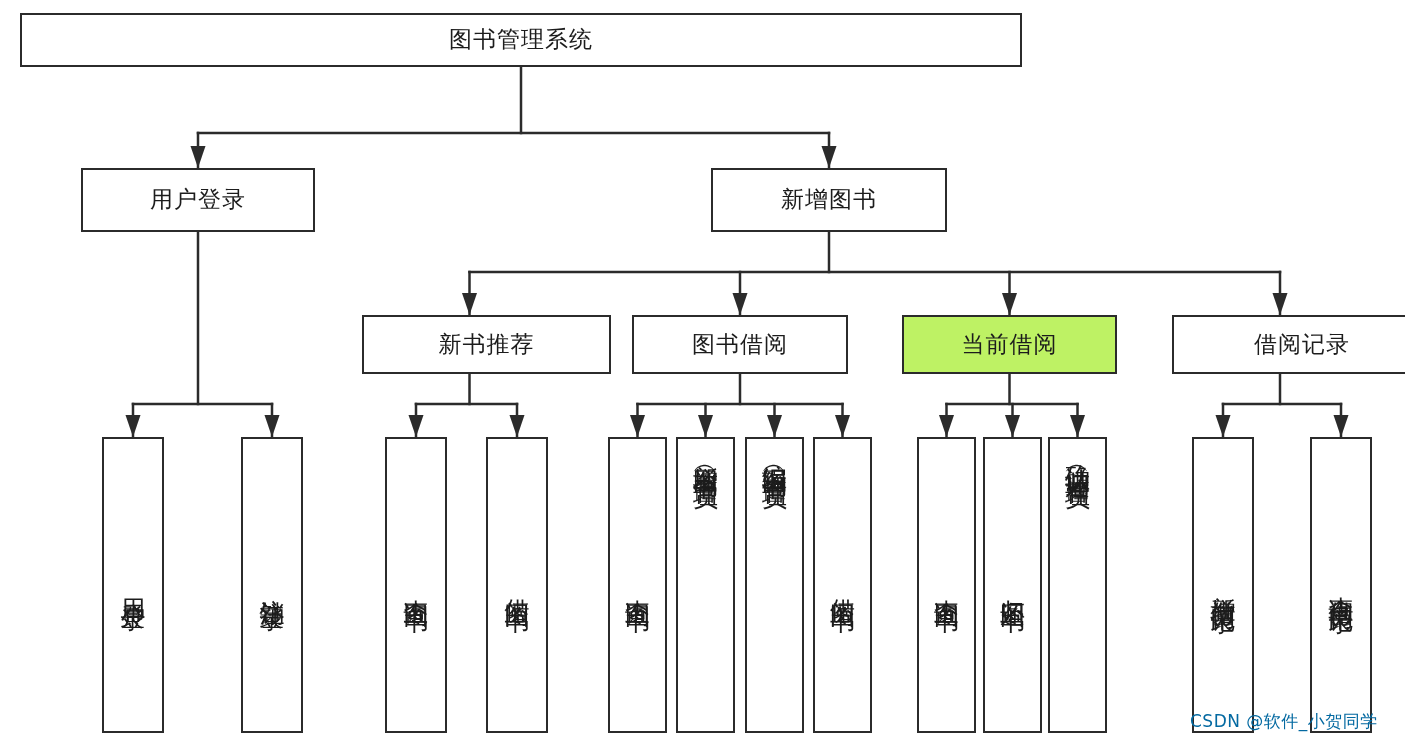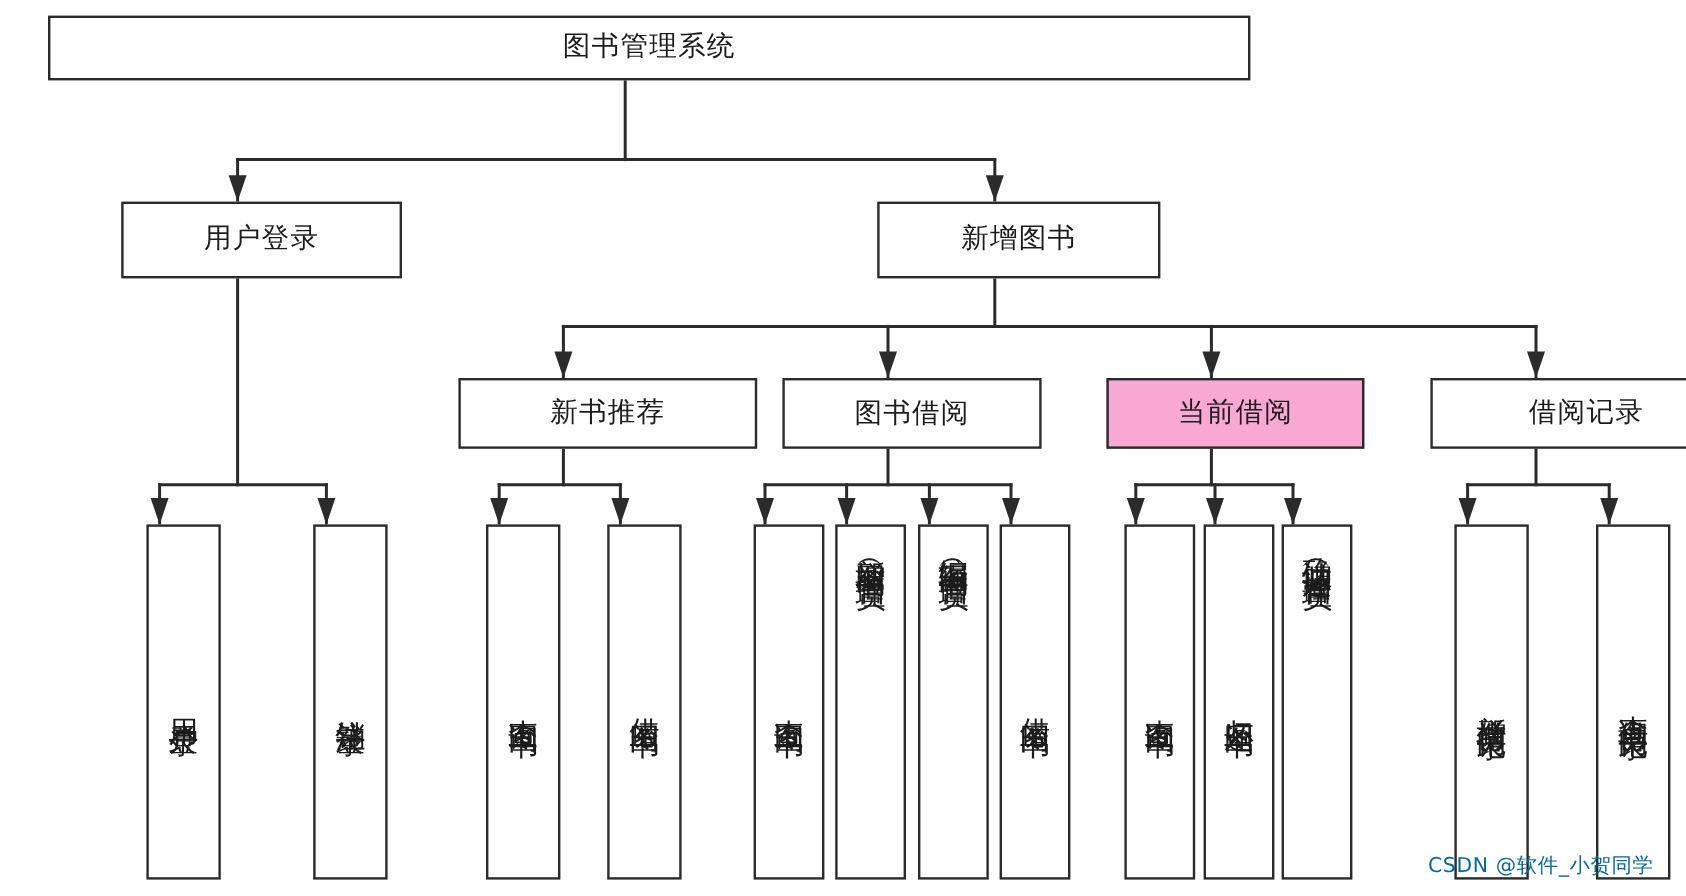--- a/index.html
+++ b/index.html
@@ -24,21 +24,20 @@
   }
   .node-box {
     position: absolute;
     box-sizing: border-box;
     border: 2.5px solid #2b2b2b;
     background: #ffffff;
     display: flex;
     align-items: center;
     justify-content: center;
     overflow: hidden;
-    margin-left: 20px;
   }
   .node-label {
     color: #1c1c1c;
     text-align: center;
     line-height: 1.18;
     white-space: nowrap;
   }
   .node-horizontal .node-label {
     font-size: 23px;
     letter-spacing: 1px;
@@ -139,21 +138,21 @@
       </div>
       <div class="node-box node-horizontal" style="left: 711px; top: 168px; width: 236px; height: 64px; border-color: rgb(43, 43, 43); background: rgb(255, 255, 255);">
         <span class="node-label" style="color: rgb(28, 28, 28);">新增图书</span>
       </div>
       <div class="node-box node-horizontal" style="left: 362px; top: 315px; width: 249px; height: 59px; border-color: rgb(43, 43, 43); background: rgb(255, 255, 255);">
         <span class="node-label" style="color: rgb(28, 28, 28);">新书推荐</span>
       </div>
       <div class="node-box node-horizontal" style="left: 632px; top: 315px; width: 216px; height: 59px; border-color: rgb(43, 43, 43); background: rgb(255, 255, 255);">
         <span class="node-label" style="color: rgb(28, 28, 28); font-family: Liberation Serif, serif;">图书借阅</span>
       </div>
-      <div class="node-box node-horizontal" style="left: 902px; top: 315px; width: 215px; height: 59px; border-color: rgb(43, 43, 43); background: #f9a8d4;">
+      <div class="node-box node-horizontal" style="left: 902px; top: 315px; width: 215px; height: 59px; border-color: rgb(43, 43, 43); background: #bef264;">
         <span class="node-label" style="color: rgb(28, 28, 28);">当前借阅</span>
       </div>
       <div class="node-box node-horizontal" style="left: 1172px; top: 315px; width: 260px; height: 59px; border-color: rgb(43, 43, 43); background: rgb(255, 255, 255);">
         <span class="node-label" style="color: rgb(28, 28, 28);">借阅记录</span>
       </div>
       <div class="node-box node-vertical vmid" style="left: 102px; top: 437px; width: 62px; height: 296px; border-color: rgb(43, 43, 43); background: rgb(255, 255, 255);">
         <span class="node-label" style="color: rgb(28, 28, 28);">用户登录</span>
       </div>
       <div class="node-box node-vertical vmid" style="left: 241px; top: 437px; width: 62px; height: 296px; border-color: rgb(43, 43, 43); background: rgb(255, 255, 255);">
         <span class="node-label" style="color: rgb(28, 28, 28);">注销登录</span>

